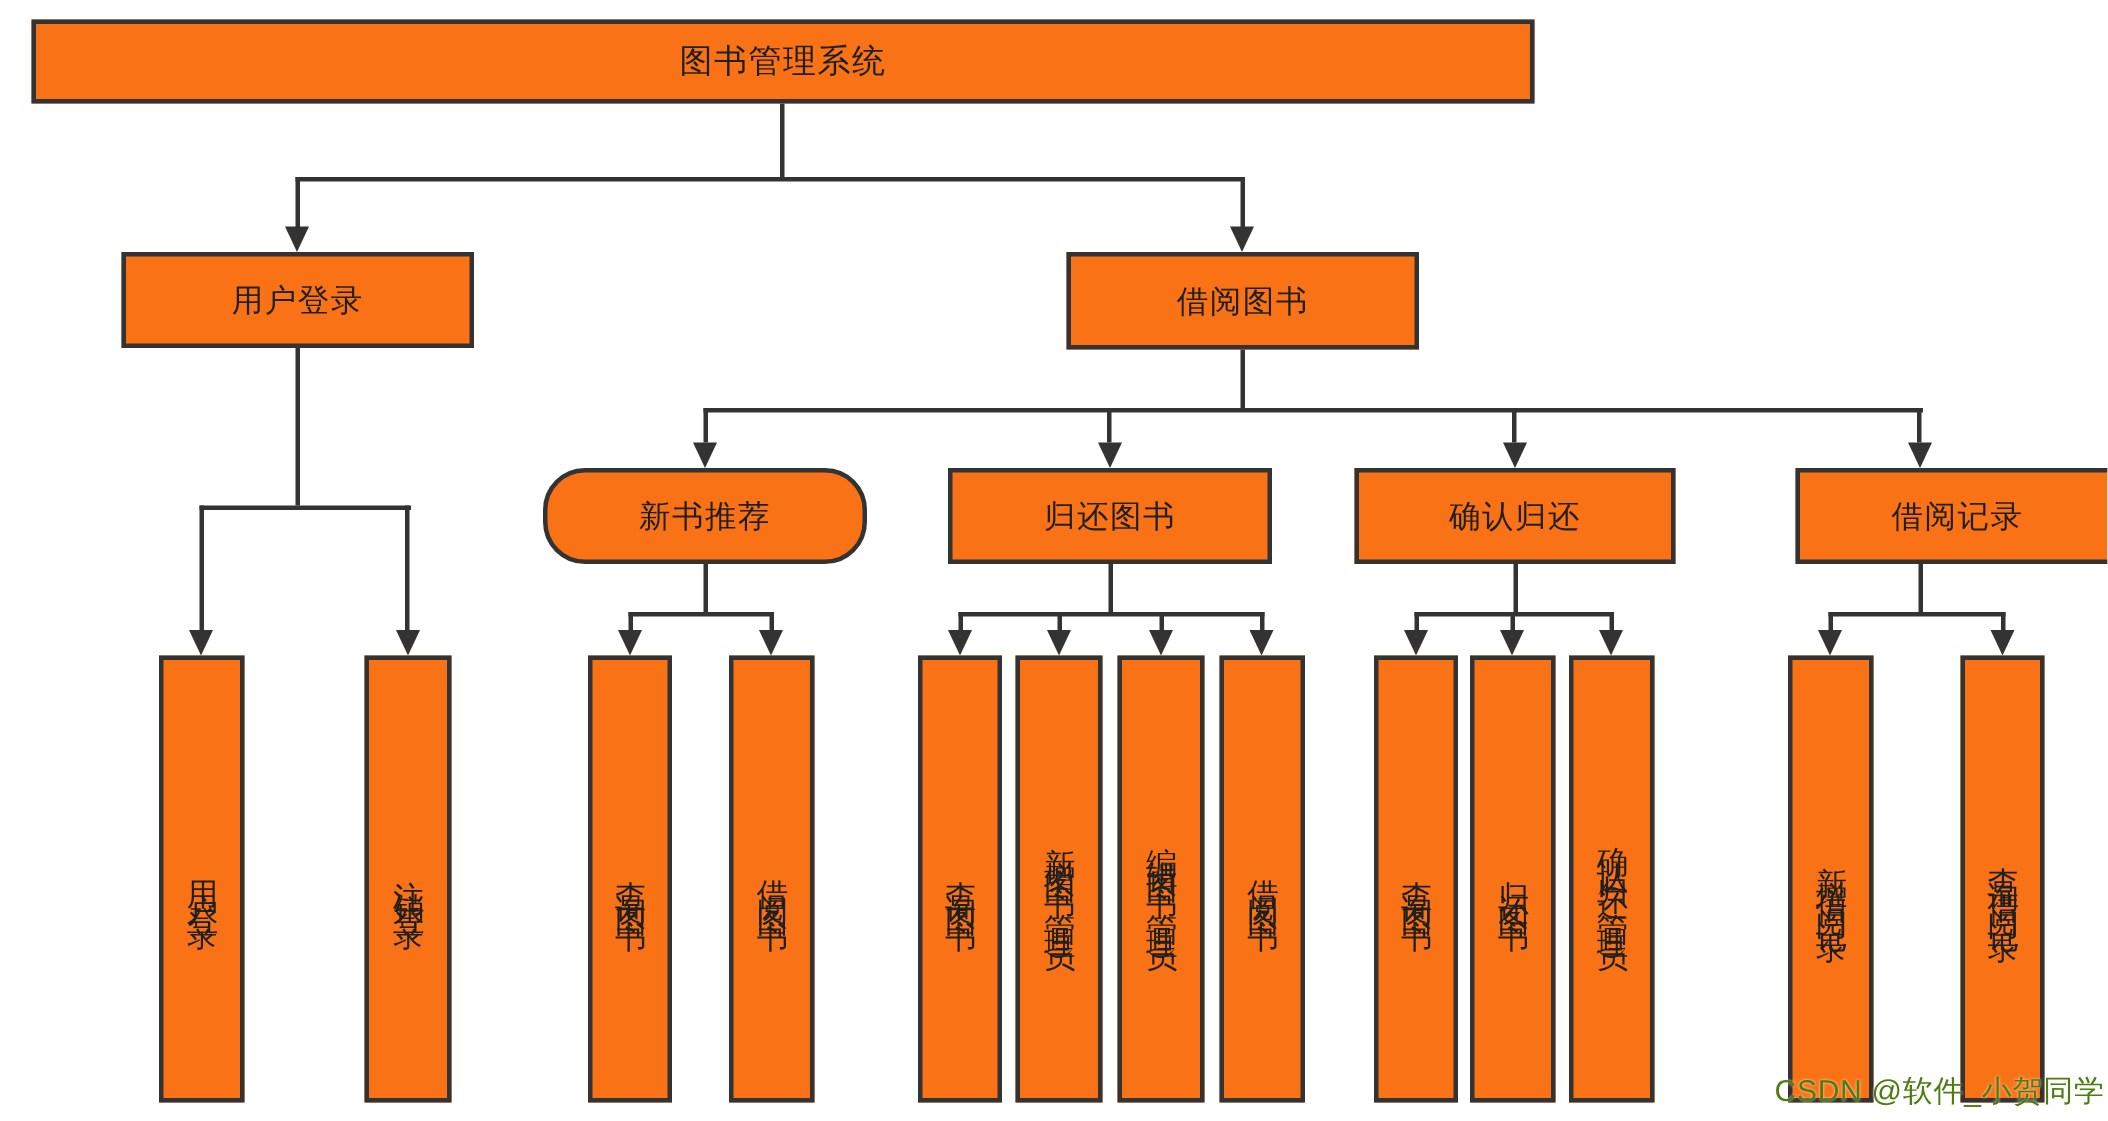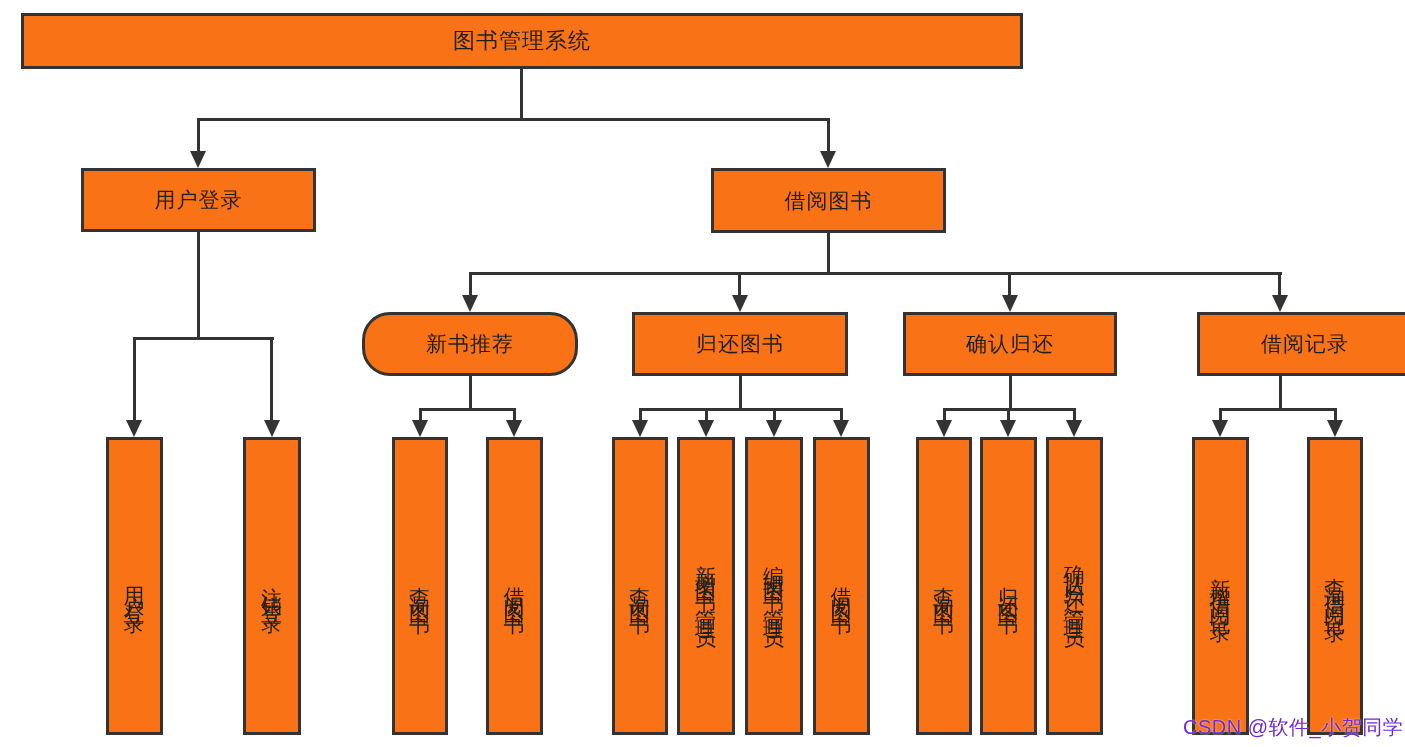--- a/index.html
+++ b/index.html
@@ -47,21 +47,21 @@
     border-left: 8px solid transparent;
     border-right: 8px solid transparent;
     border-top: 17px solid #333333;
     z-index: 1;
   }
   #watermark {
     position: absolute;
     left: 1183px;
     top: 714px;
     font-size: 20px;
-    color: #6d28d9;
+    color: #4d7c0f;
     letter-spacing: 0.5px;
     z-index: 5;
     text-shadow: 0 0 2px rgba(255,255,255,0.8);
     white-space: nowrap;
   }
 </style>
 </head>
 <body>
 
 <div id="stage">

